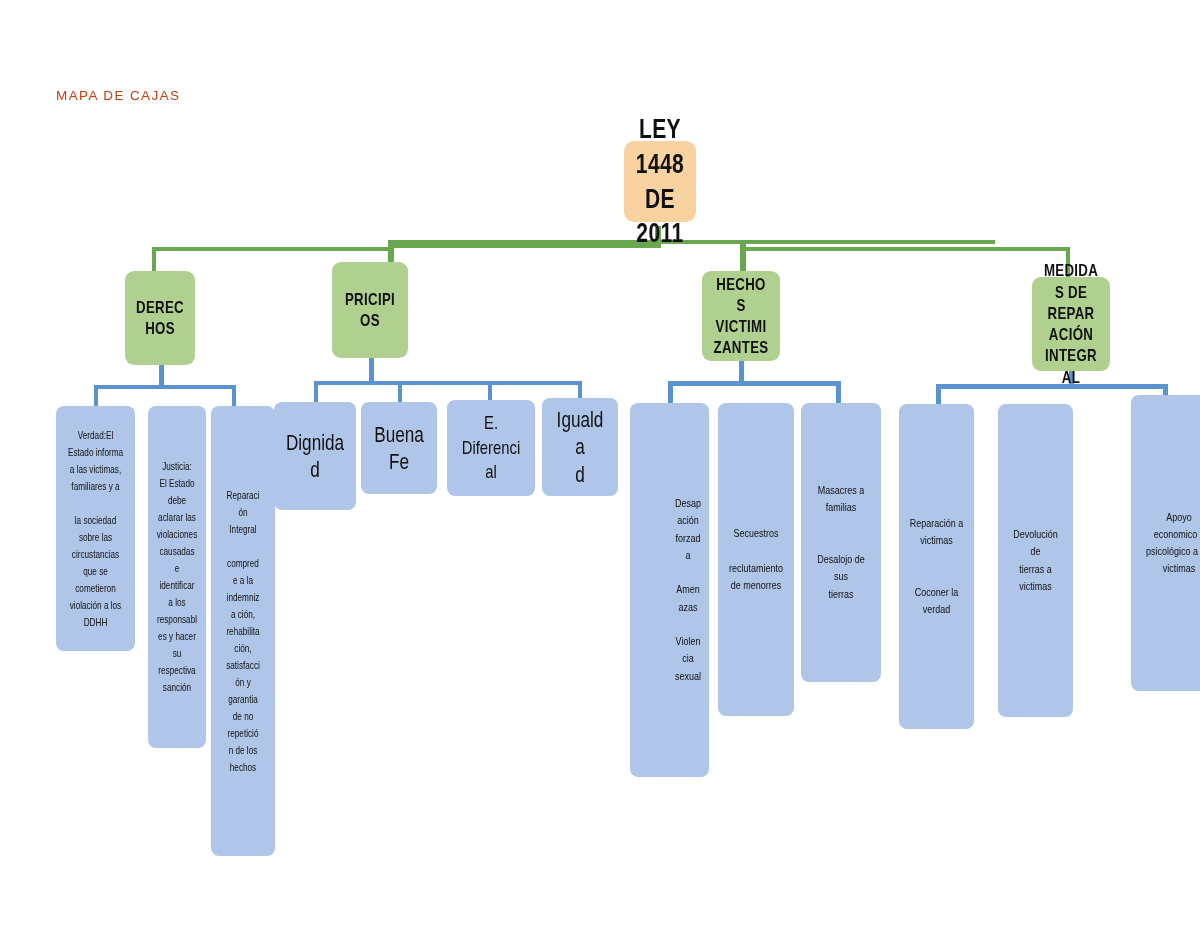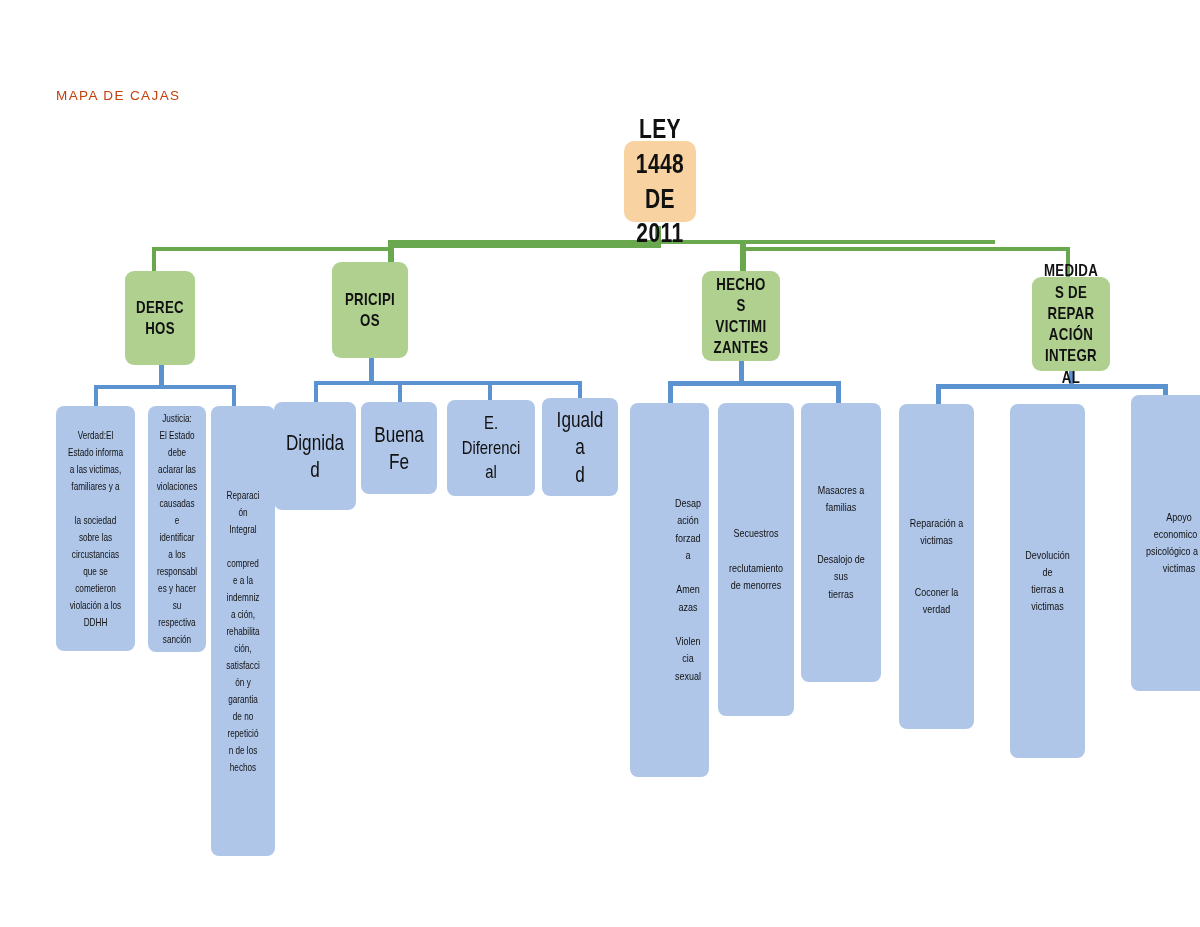--- a/index.html
+++ b/index.html
@@ -171,21 +171,21 @@
 
 la sociedad
 sobre las
 circustancias
 que se
 cometieron
 violación a los
 DDHH</span>
   </div>
 
-  <div class="node leaf tiny" style="left:148px; top:406px; width:58px; height:246px;">
+  <div class="node leaf tiny" style="left:148px; top:406px; width:58px; height:342px;">
     <span class="txt">Justicia:
 El Estado
 debe
 aclarar las
 violaciones
 causadas e
 identificar
 a los
 responsabl
 es y hacer
@@ -259,21 +259,21 @@
 
   <div class="node leaf small" style="left:899px; top:404px; width:75px; height:325px;">
     <span class="txt">Reparación a
 victimas
 
 
 Coconer la
 verdad</span>
   </div>
 
-  <div class="node leaf small" style="left:998px; top:404px; width:75px; height:354px;margin-left:12px;">
+  <div class="node leaf small" style="left:998px; top:404px; width:75px; height:313px;">
     <span class="txt">Devolución de
 tierras a
 victimas</span>
   </div>
 
   <div class="node leaf small" style="left:1131px; top:395px; width:96px; height:296px;">
     <span class="txt">Apoyo
 economico y
 psicológico a las
 victimas</span>

